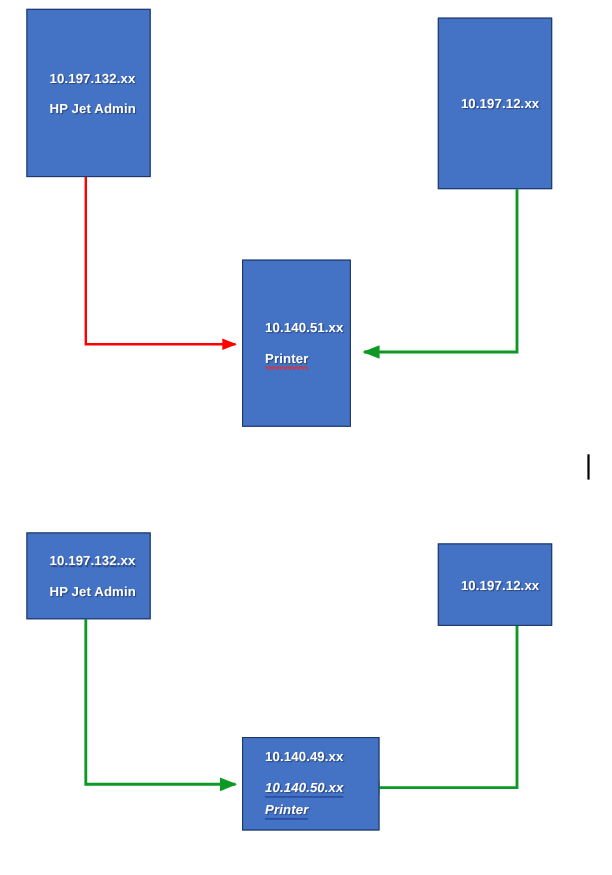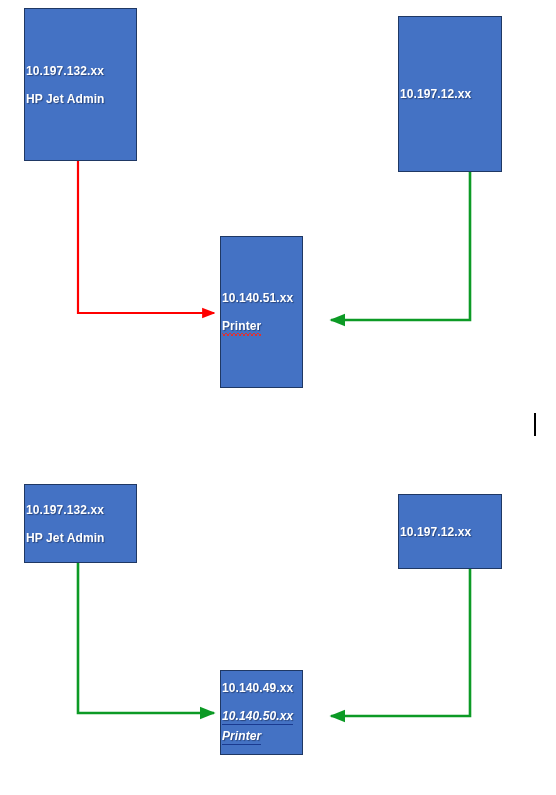--- a/index.html
+++ b/index.html
@@ -37,21 +37,21 @@
     font-weight: 600;
     letter-spacing: 0.1px;
     display: flex;
     flex-direction: column;
     justify-content: center;
     text-shadow: 1px 1px 1px rgba(20, 35, 70, 0.55);
     z-index: 2;
   }
   .node-line {
     display: block;
-    padding-left: 1px;
+    padding-left: 20px;
     line-height: 14px;
     white-space: nowrap;
   }
   .node-line.gap-below {
     margin-bottom: 14px;
   }
   
   .spell-error {
     position: relative;
     display: inline-block;
@@ -109,35 +109,35 @@
 
   <div class="node-box" style="left:24px; top:8px; width:113px; height:153px;">
     <span class="node-line gap-below">10.197.132.xx</span>
     <span class="node-line">HP Jet Admin</span>
   </div>
 
   <div class="node-box" style="left:398px; top:16px; width:104px; height:156px; justify-content:center;">
     <span class="node-line">10.197.12.xx</span>
   </div>
 
-  <div class="node-box" style="left:220px; top:236px; width:83px; height:152px;">
+  <div class="node-box" style="left:220px; top:236px; width:99px; height:152px;">
     <span class="node-line gap-below">10.140.51.xx</span>
     <span class="node-line"><span class="spell-error">Printer</span></span>
   </div>
 
   <div class="text-caret" style="left:534px; top:413px; height:23px;"></div>
 
   <div class="node-box" style="left:24px; top:484px; width:113px; height:79px;">
     <span class="node-line gap-below">10.197.132.xx</span>
     <span class="node-line">HP Jet Admin</span>
   </div>
 
   <div class="node-box" style="left:398px; top:494px; width:104px; height:75px; justify-content:center;">
     <span class="node-line">10.197.12.xx</span>
   </div>
 
-  <div class="node-box" style="left:220px; top:670px; width:83px; height:85px;">
+  <div class="node-box" style="left:220px; top:670px; width:125px; height:85px;">
     <span class="node-line gap-below">10.140.49.xx</span>
     <span class="node-line"><span class="link-underline">10.140.50.xx</span></span>
     <span class="node-line" style="margin-top:4px;"><span class="link-underline">Printer</span></span>
   </div>
 
 </div>
 
 </body></html>

